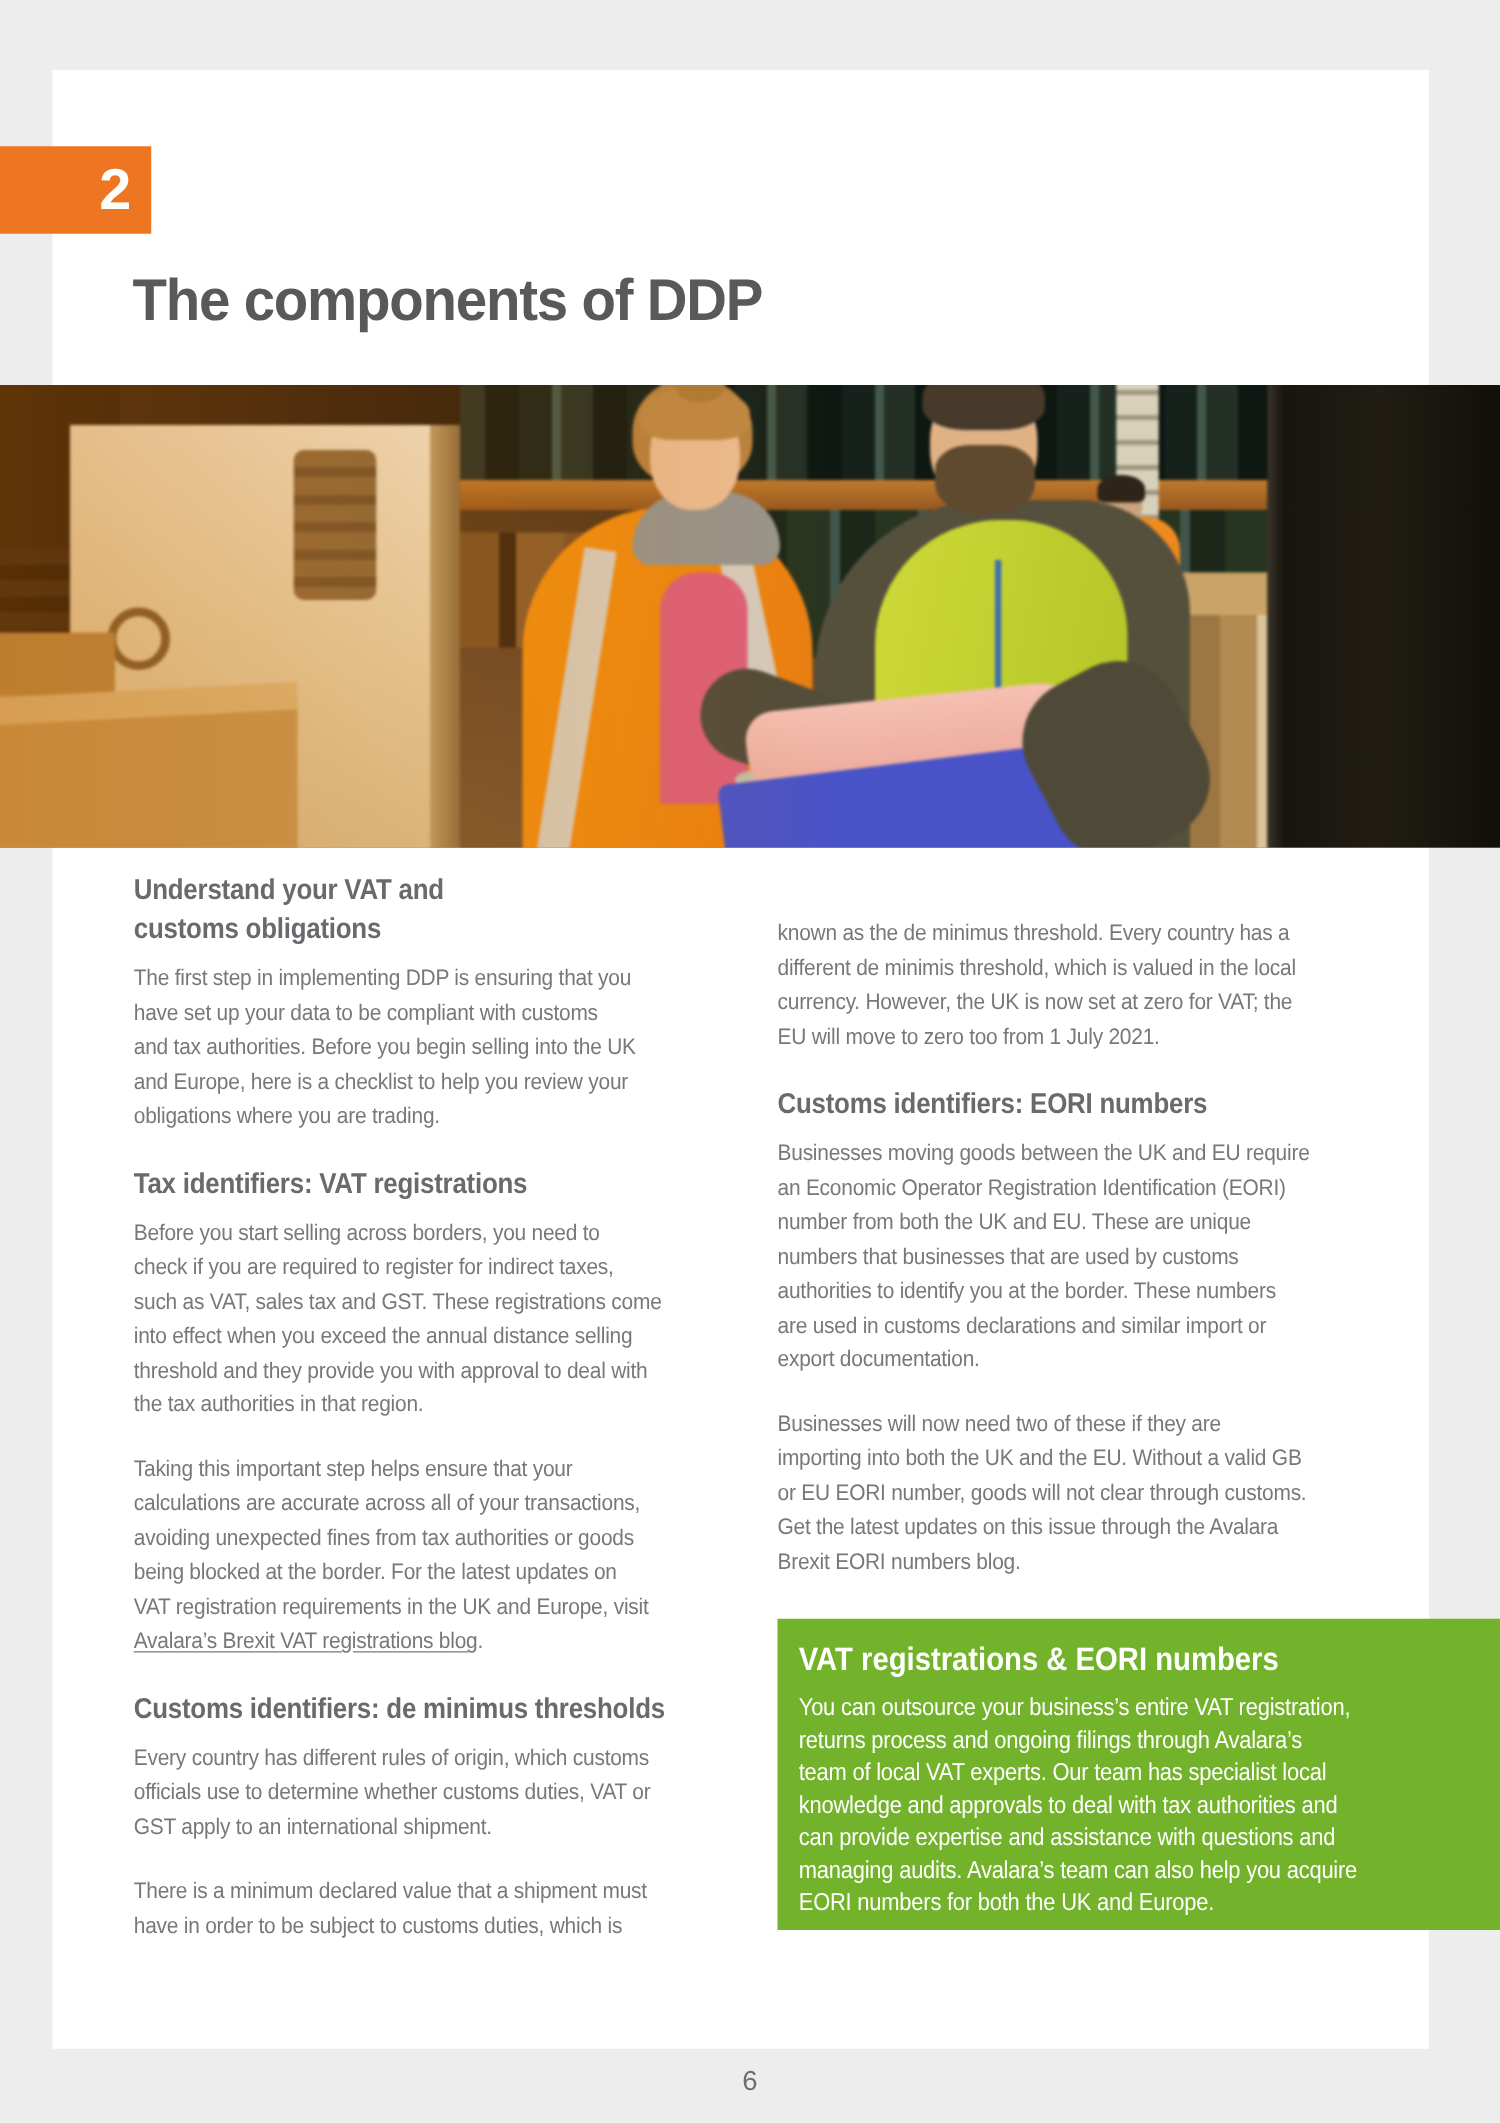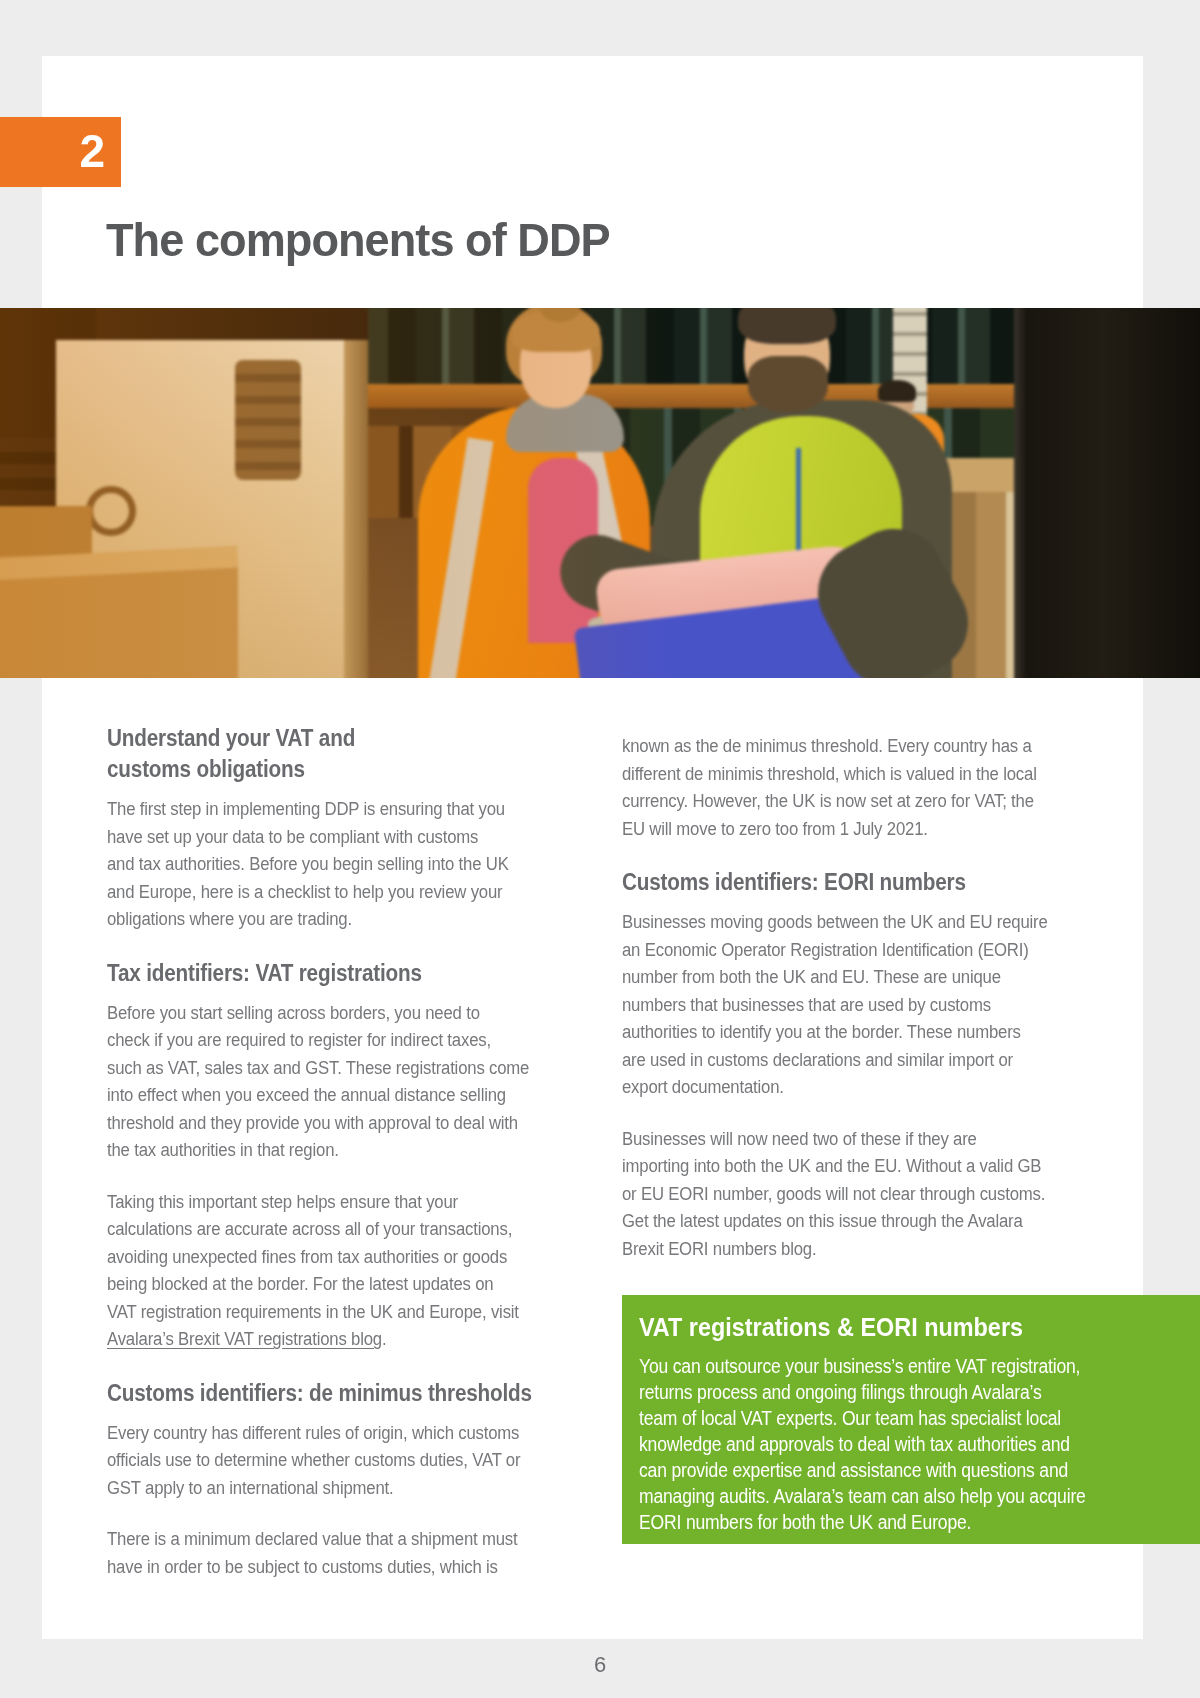--- a/index.html
+++ b/index.html
@@ -90,21 +90,21 @@
   .ph-pillar { left:1014px; top:-12px; width:200px; height:400px;
      background:linear-gradient(90deg,#3a342a 0,#15130d 14px,#23201700 0),linear-gradient(90deg,#17140e,#211d14 45%,#0f0d08); }
   .ph-tint { position:absolute; inset:0; z-index:2;
      background:linear-gradient(90deg,rgba(196,104,6,.40) 0%,rgba(196,104,6,.16) 36%,rgba(196,104,6,0) 56%); }
 
   
   .col { position:absolute; width:436px; color:#77787b; font-size:18px; line-height:27.5px; letter-spacing:-.2px; z-index:4; }
   .col p { margin:0 0 24px; white-space:pre; transform:scaleX(.93); transform-origin:0 0; }
   .col h3 { margin:0 0 11px; color:#696a6d; font-size:23px; line-height:31px; font-weight:bold;
             white-space:pre; transform:scaleX(.9); transform-origin:0 0; letter-spacing:-.2px; }
-  .col-left { left:107px; top:723px; }
+  .col-left { left:107px; top:696px; }
   .col-right { left:622px; top:733px; }
   .blog-link { text-decoration:underline; text-underline-offset:3px; color:#77787b; cursor:pointer; }
 
   
   .callout { position:absolute; left:622px; top:1295px; width:578px; height:249px; box-sizing:border-box;
      background:#73b32b; color:#fff; padding:13px 18px 0 17px; z-index:4; }
   .callout h2 { margin:2px 0 9px; font-size:26px; line-height:34px; font-weight:bold;
      white-space:pre; transform:scaleX(.9); transform-origin:0 0; }
   .callout p { margin:0; font-size:19.5px; line-height:26px; white-space:pre;
      transform:scaleX(.9); transform-origin:0 0; letter-spacing:-.2px; }

